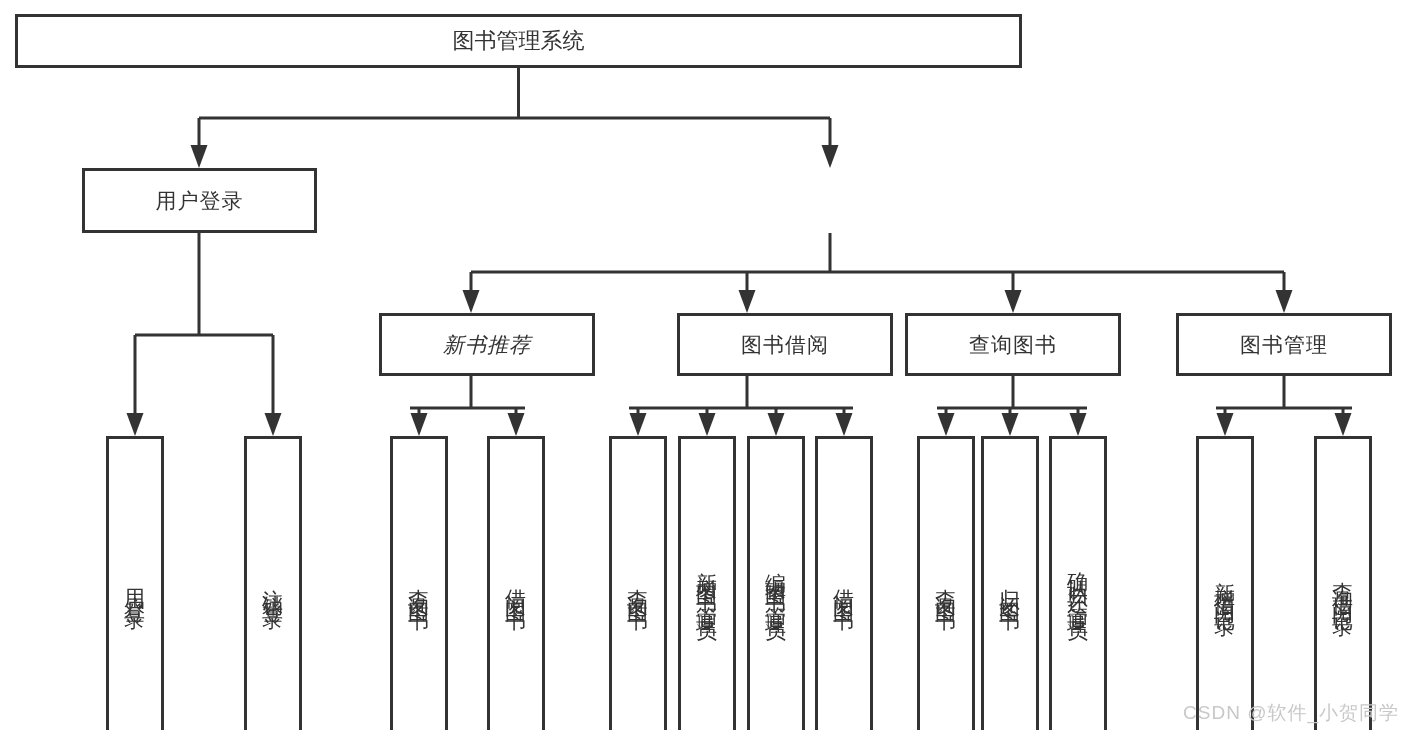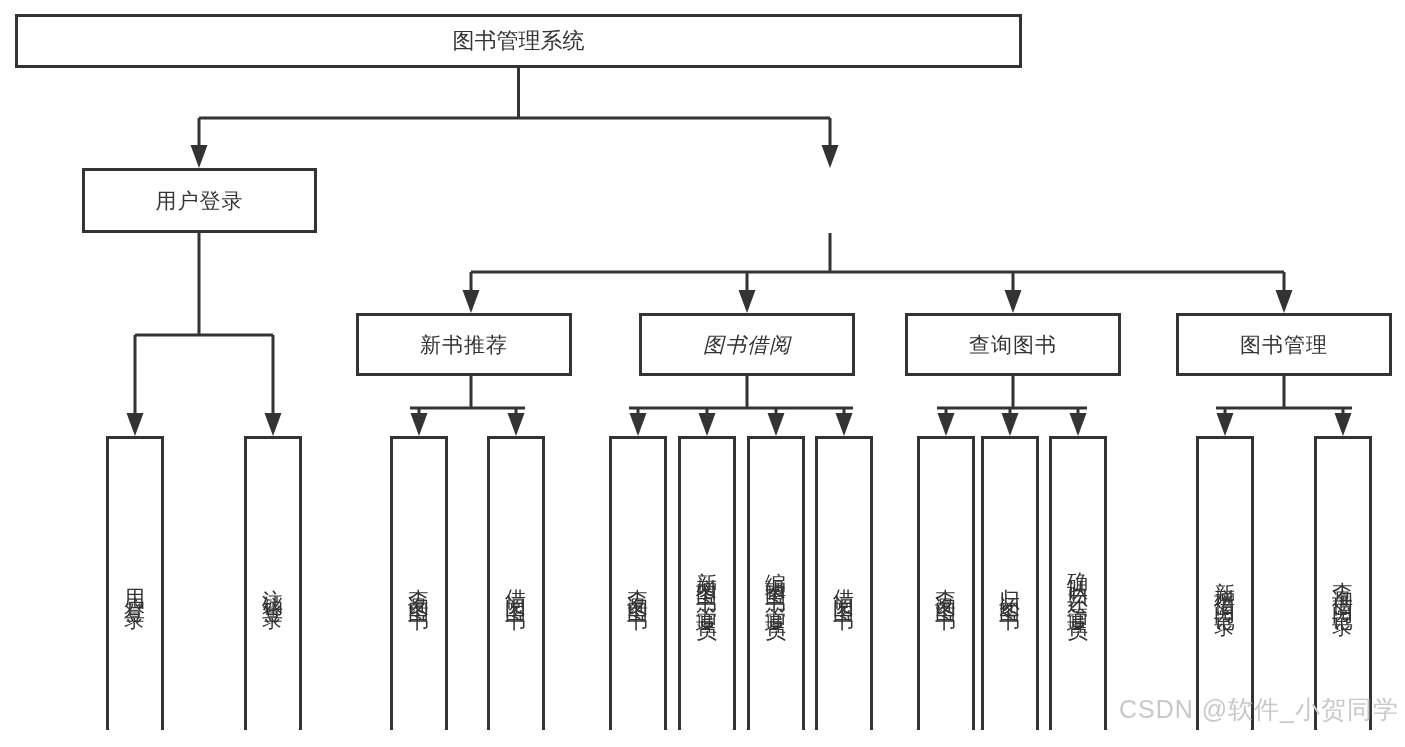--- a/index.html
+++ b/index.html
@@ -36,21 +36,21 @@
   #connector-layer {
     position: absolute;
     left: 0; top: 0;
     width: 1405px; height: 747px;
     pointer-events: none;
   }
   .watermark {
     position: absolute;
     right: 6px;
     bottom: 4px;
-    font-size: 25px;
+    font-size: 19px;
     color: #c8c8c8;
     letter-spacing: 1px;
     white-space: nowrap;
   }
 </style>
 </head>
 <body>
 
 <div id="canvas">
 
@@ -91,22 +91,22 @@
       <polygon points="1069.5,413 1086.5,413 1078,436"></polygon>
       <polygon points="1216.5,413 1233.5,413 1225,436"></polygon>
       <polygon points="1334.5,413 1351.5,413 1343,436"></polygon>
     </g>
   </svg>
 
   <div class="box title-box" style="left:15px; top:14px; width:1007px; height:54px;">图书管理系统</div>
 
   <div class="box hlabel" style="left:82px; top:168px; width:235px; height:65px;">用户登录</div>
 
-  <div class="box hlabel" style="left:356px; top:313px; width:216px; height:63px;">新书推荐</div>
-  <div class="box hlabel" style="left:639px; top:313px; width:216px; height:63px;font-style:italic;">图书借阅</div>
+  <div class="box hlabel" style="left:379px; top:313px; width:216px; height:63px;font-style:italic;">新书推荐</div>
+  <div class="box hlabel" style="left:677px; top:313px; width:216px; height:63px;">图书借阅</div>
   <div class="box hlabel" style="left:905px; top:313px; width:216px; height:63px;">查询图书</div>
   <div class="box hlabel" style="left:1176px; top:313px; width:216px; height:63px;">图书管理</div>
 
   <div class="box vbox" style="left:106px;">
     <span class="vtext">用户登录</span>
   </div>
   <div class="box vbox" style="left:244px;">
     <span class="vtext">注销登录</span>
   </div>
 

